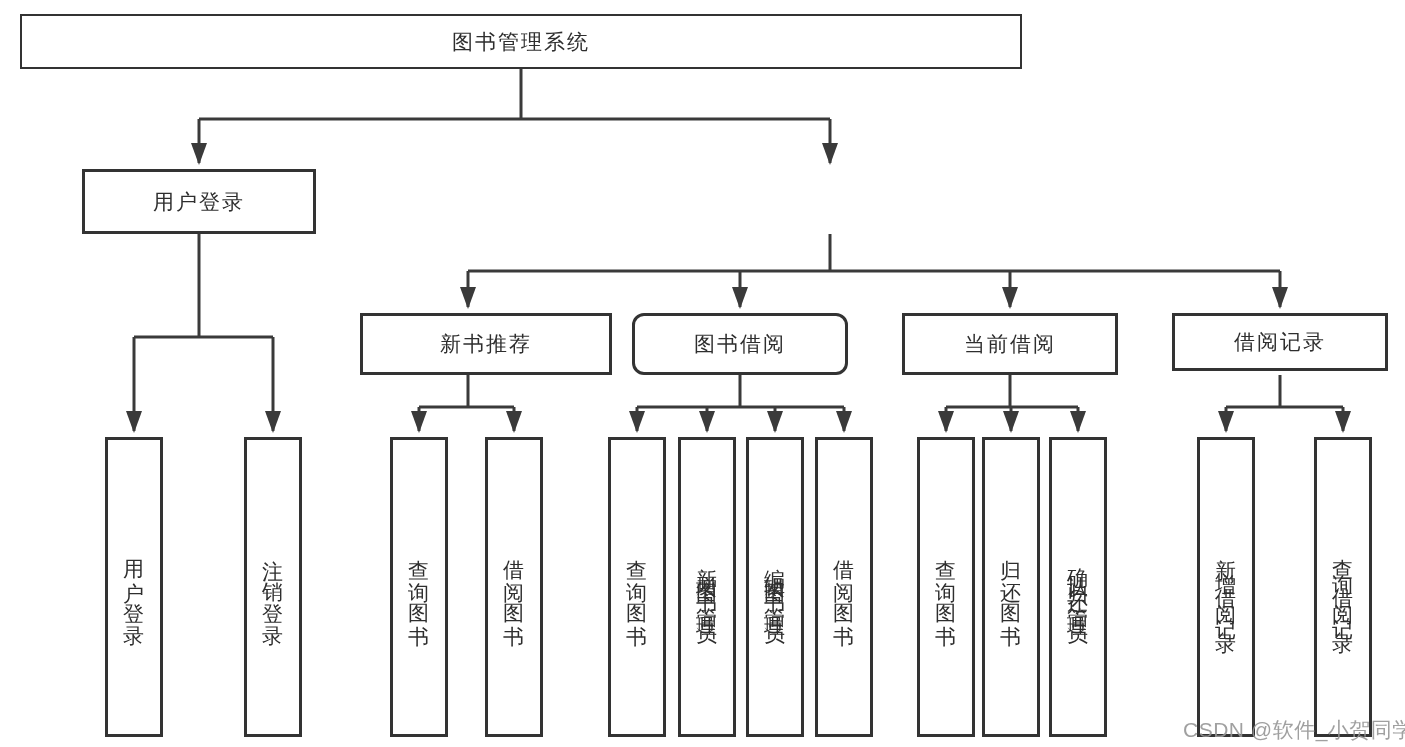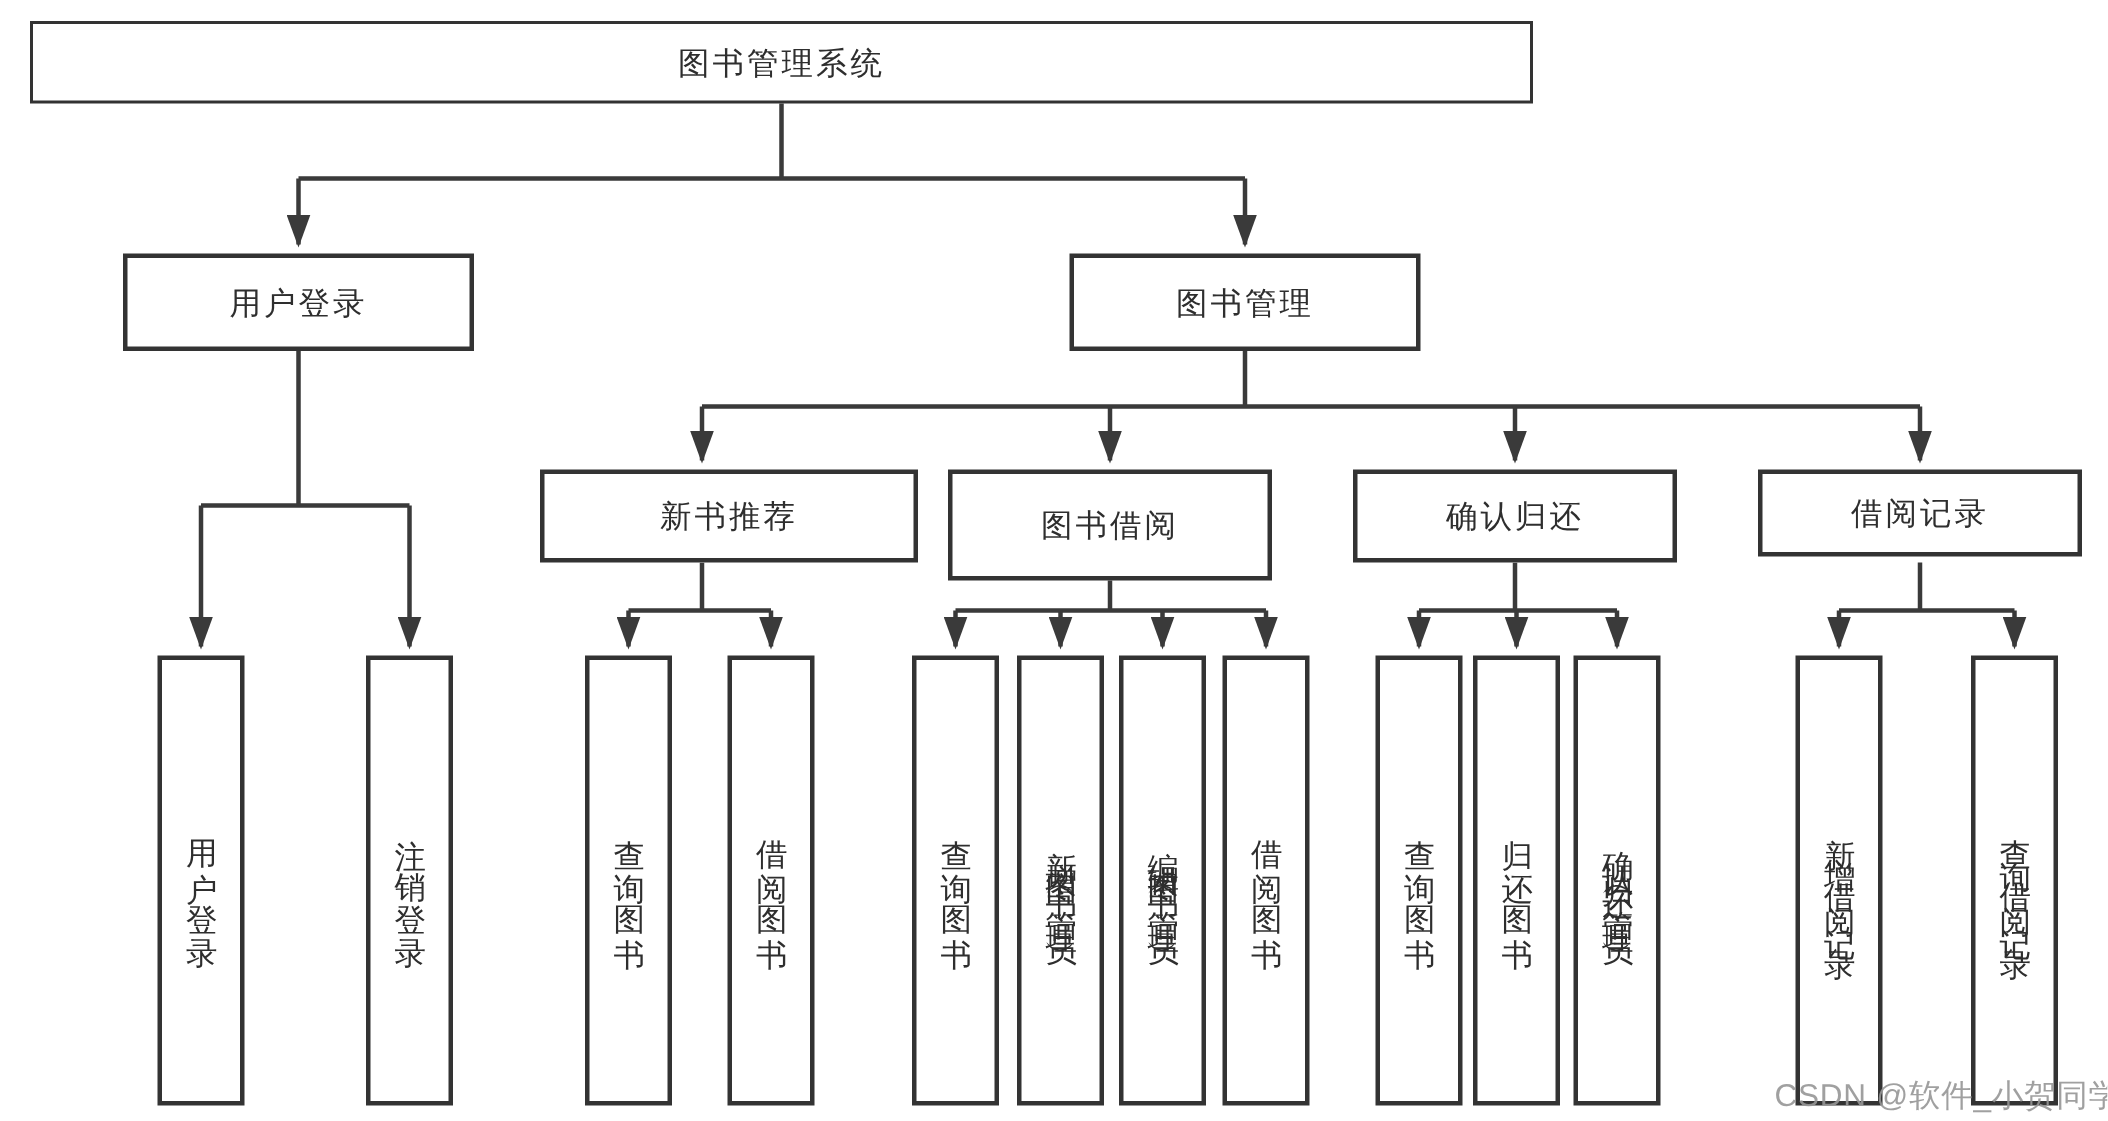--- a/index.html
+++ b/index.html
@@ -96,32 +96,29 @@
     </g>
   </svg>
 
   <div class="box root-box" style="left:20px; top:14px; width:1002px; height:55px;">
     <span class="h-label">图书管理系统</span>
   </div>
 
   <div class="box" style="left:82px; top:169px; width:234px; height:65px;">
     <span class="h-label">用户登录</span>
   </div>
-  <div class="box" style="left:713px; top:169px; width:234px; height:65px;">
-    <span class="h-label">图书管理</span>
-  </div>
 
   <div class="box" style="left:360px; top:313px; width:252px; height:62px;">
     <span class="h-label">新书推荐</span>
   </div>
-  <div class="box" style="left:632px; top:313px; width:216px; height:74px;">
+  <div class="box" style="left:632px; top:313px; width:216px; height:62px;border-radius:12px;">
     <span class="h-label">图书借阅</span>
   </div>
   <div class="box" style="left:902px; top:313px; width:216px; height:62px;">
-    <span class="h-label">确认归还</span>
+    <span class="h-label">当前借阅</span>
   </div>
   <div class="box" style="left:1172px; top:313px; width:216px; height:58px;">
     <span class="h-label">借阅记录</span>
   </div>
 
   <div class="box leaf ls-short" style="left:105px; top:437px; width:58px; height:300px;">用户登录</div>
   <div class="box leaf ls-short" style="left:244px; top:437px; width:58px; height:300px;">注销登录</div>
 
   <div class="box leaf ls-short" style="left:390px; top:437px; width:58px; height:300px;">查询图书</div>
   <div class="box leaf ls-short" style="left:485px; top:437px; width:58px; height:300px;">借阅图书</div>

